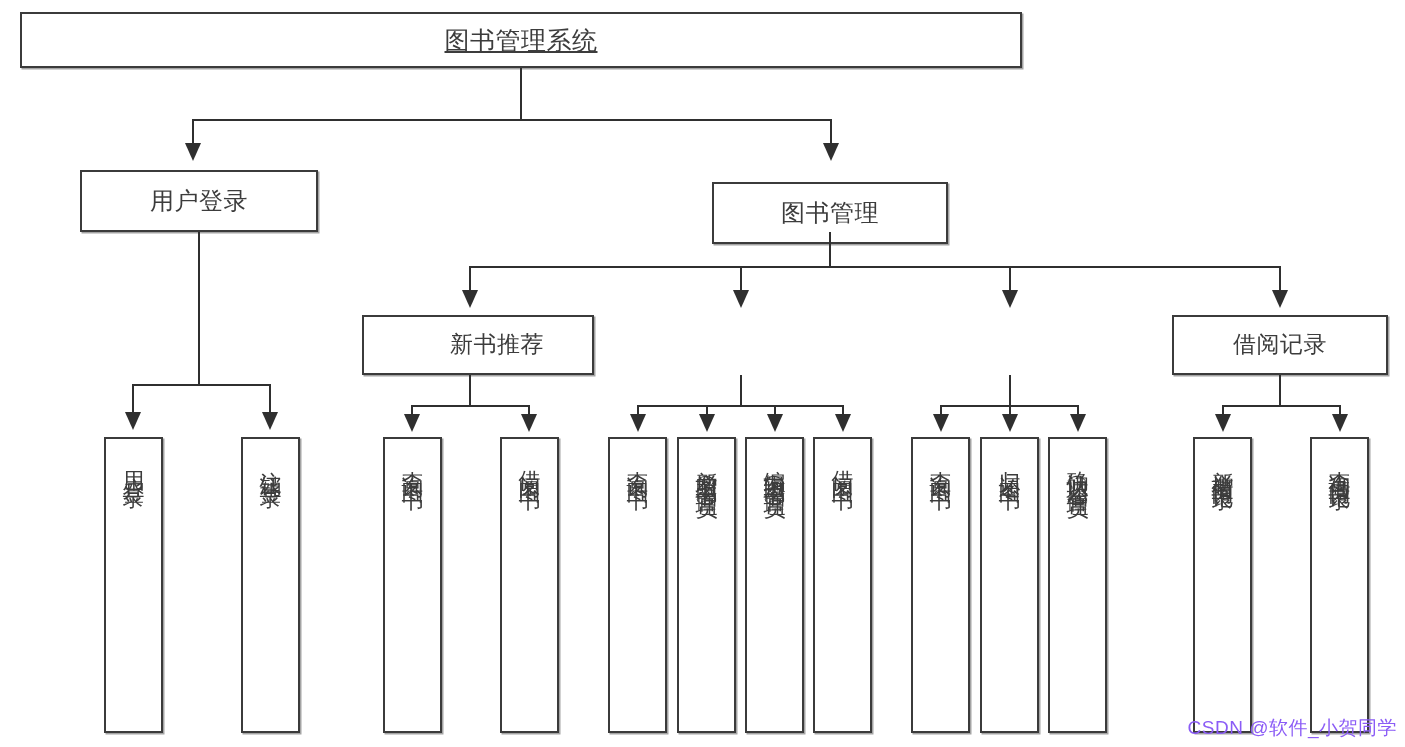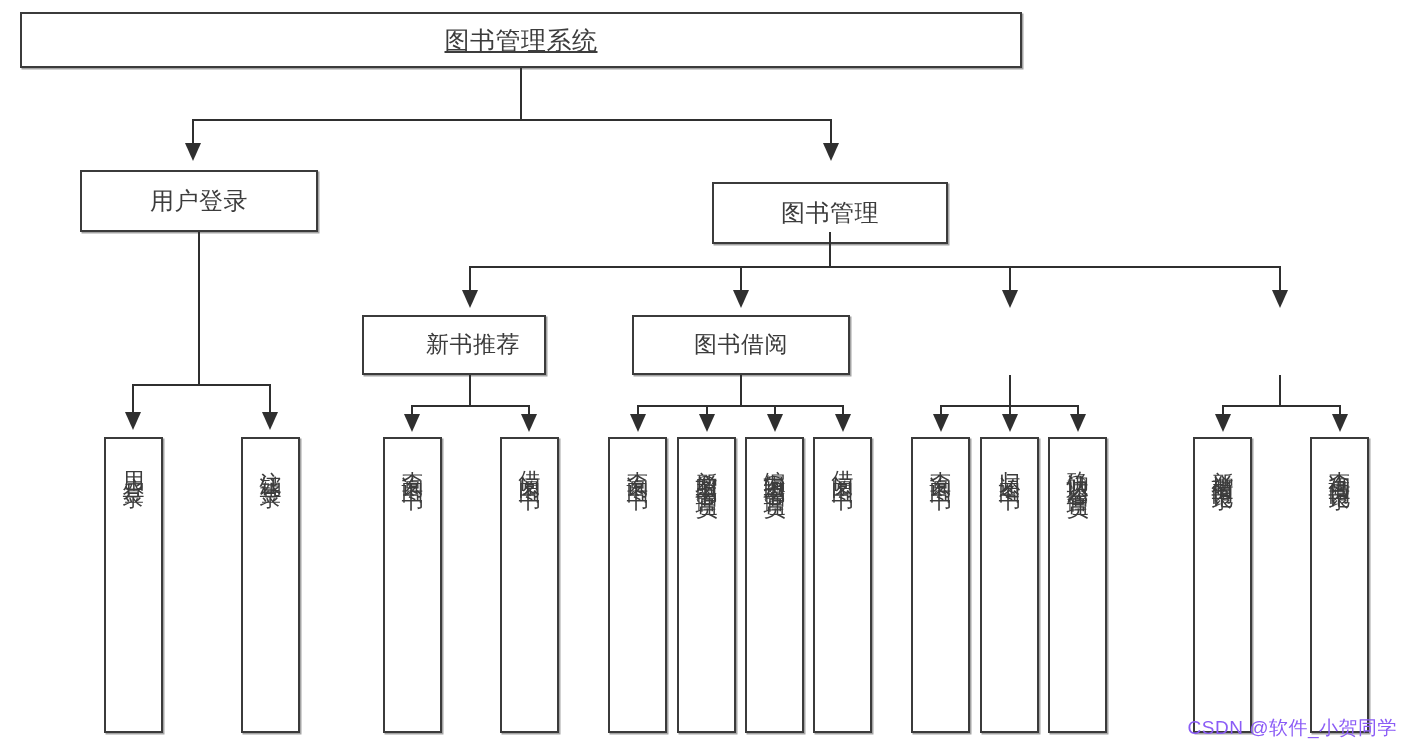--- a/index.html
+++ b/index.html
@@ -132,25 +132,25 @@
 
   <div class="ln v" style="left:740px; top:266px; width:2px; height:26px;"></div>
   <div class="arrow" style="left:733px; top:290px;"></div>
 
   <div class="ln v" style="left:1009px; top:266px; width:2px; height:26px;"></div>
   <div class="arrow" style="left:1002px; top:290px;"></div>
 
   <div class="ln v" style="left:1279px; top:266px; width:2px; height:26px;"></div>
   <div class="arrow" style="left:1272px; top:290px;"></div>
 
-  <div class="node lvl3" style="left:362px; top:315px; width:184px; height:60px;padding-left:38px;">
+  <div class="node lvl3" style="left:362px; top:315px; width:232px; height:60px;padding-left:38px;">
     <span class="label">新书推荐</span>
   </div>
-  <div class="node lvl3" style="left:632px; top:315px; width:218px; height:60px;">
-    <span class="label">图书借阅</span>
+  <div class="node lvl3" style="left:1172px; top:315px; width:216px; height:60px;">
+    <span class="label">借阅记录</span>
   </div>
 
   <div class="ln v" style="left:469px; top:375px; width:2px; height:31px;"></div>
   <div class="ln h" style="left:411px; top:405px; width:118px; height:2px;"></div>
   <div class="ln v" style="left:411px; top:405px; width:2px; height:12px;"></div>
   <div class="arrow" style="left:404px; top:414px;"></div>
   <div class="ln v" style="left:528px; top:405px; width:2px; height:12px;"></div>
   <div class="arrow" style="left:521px; top:414px;"></div>
 
   <div class="ln v" style="left:740px; top:375px; width:2px; height:31px;"></div>

